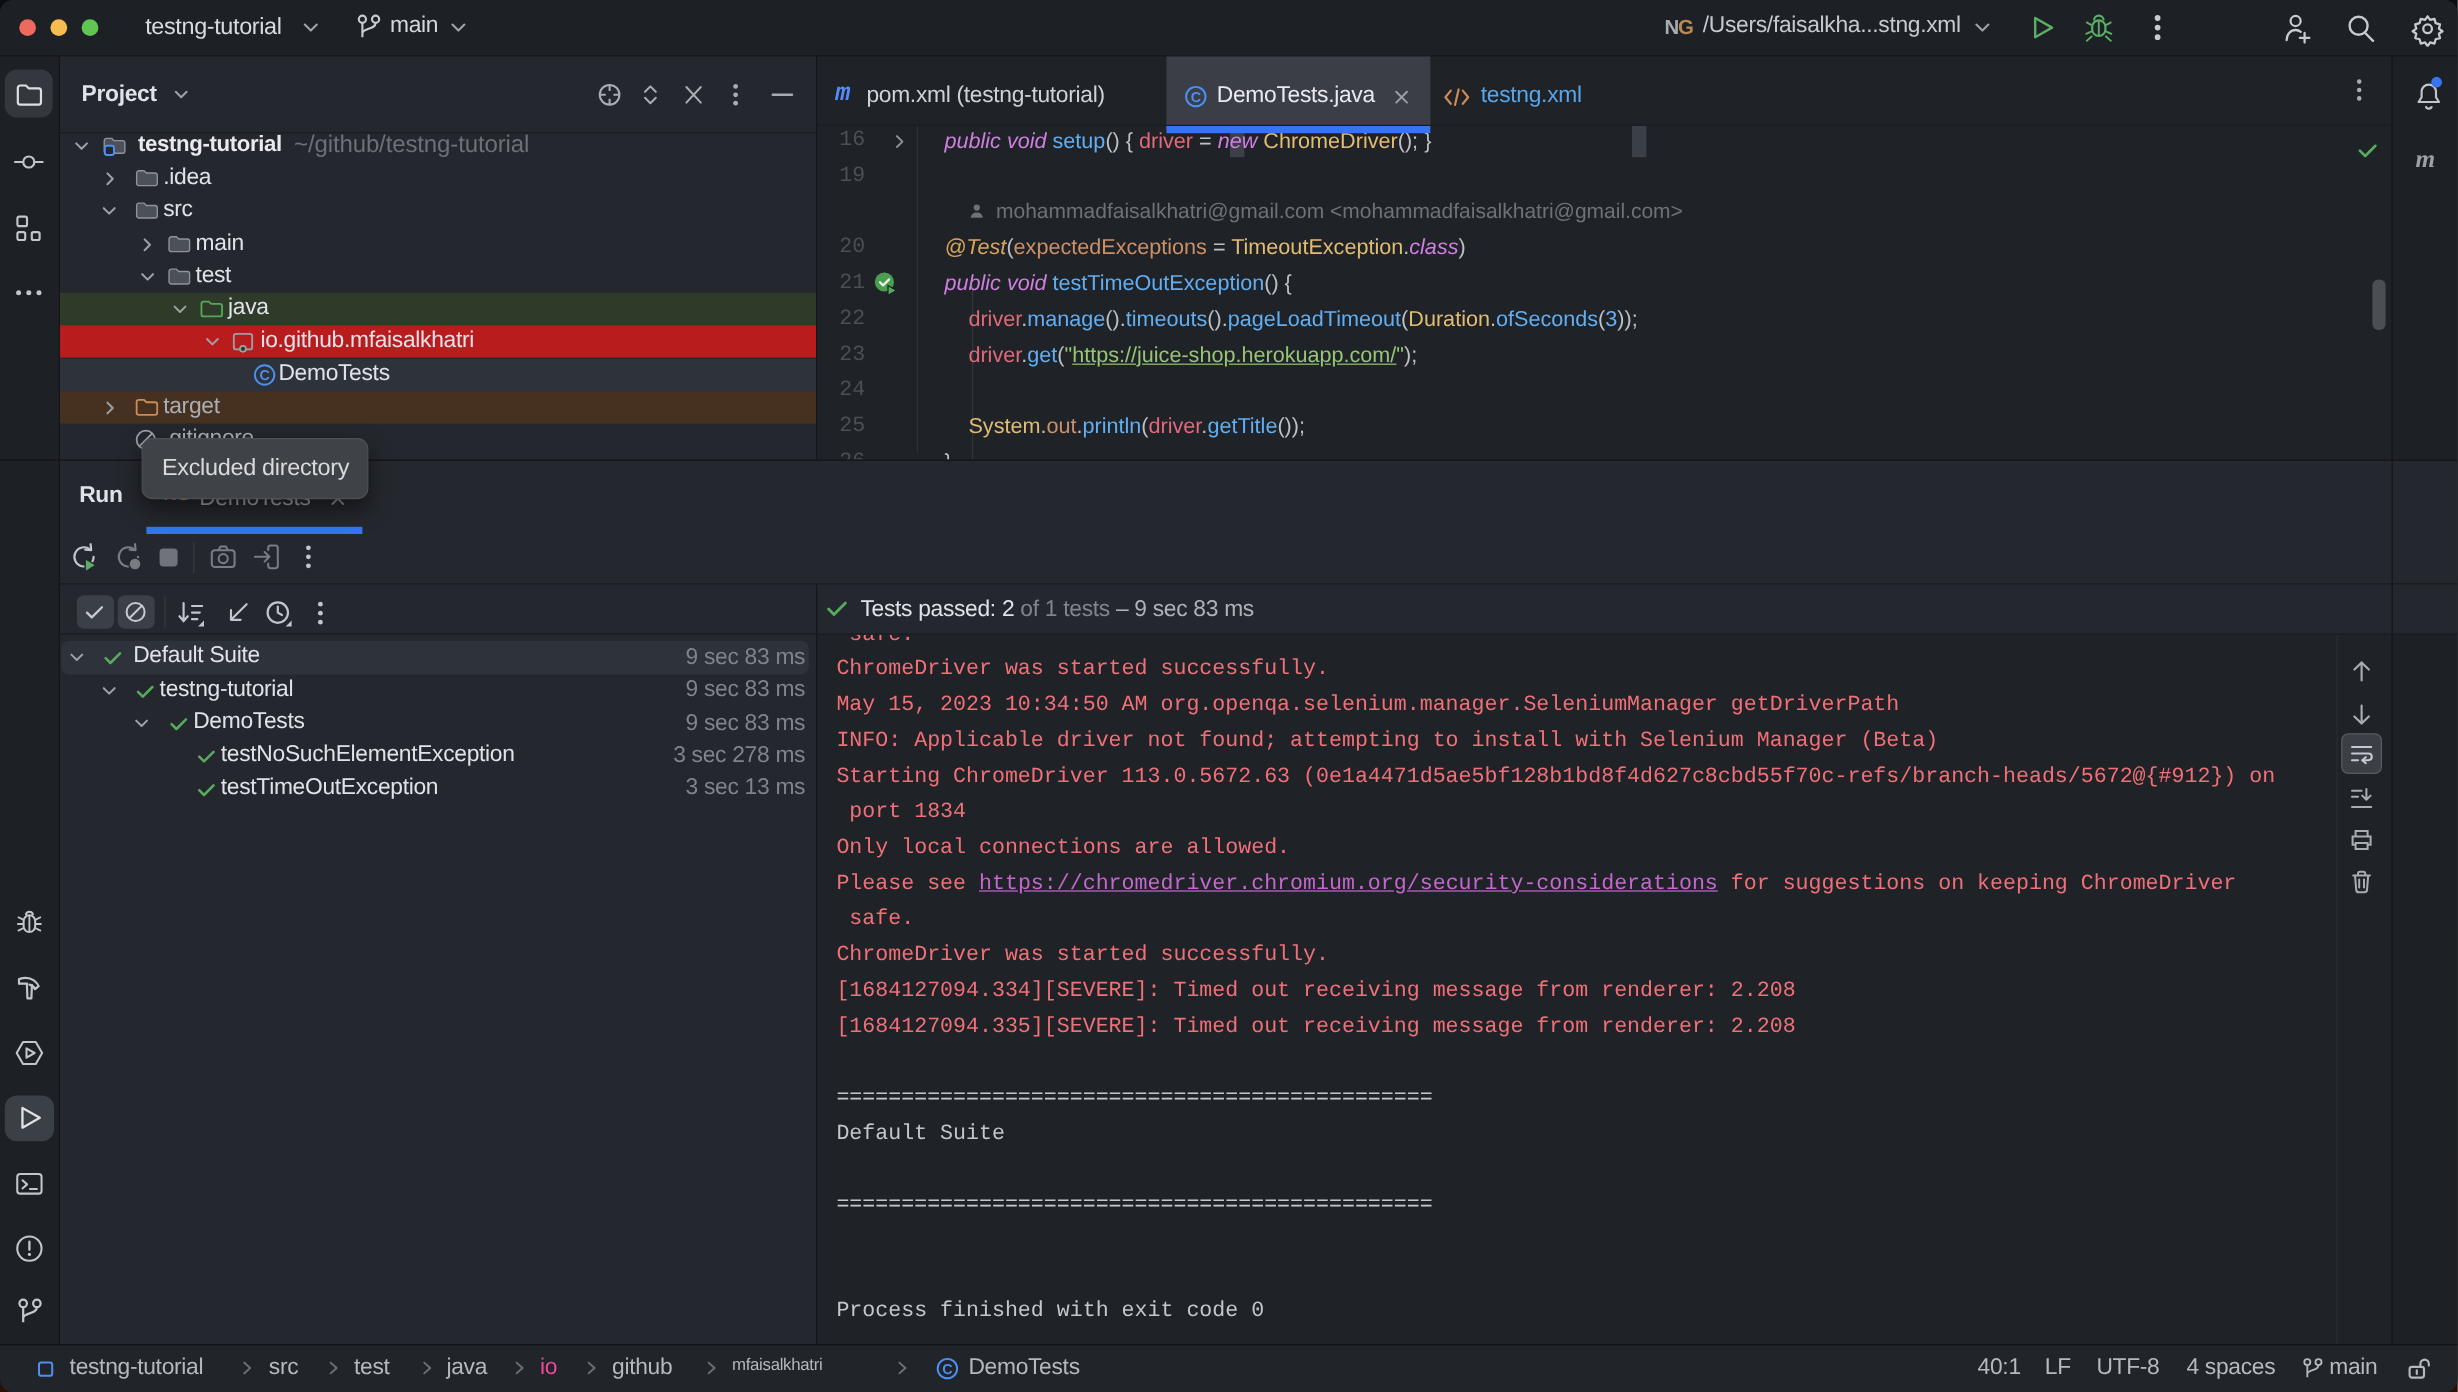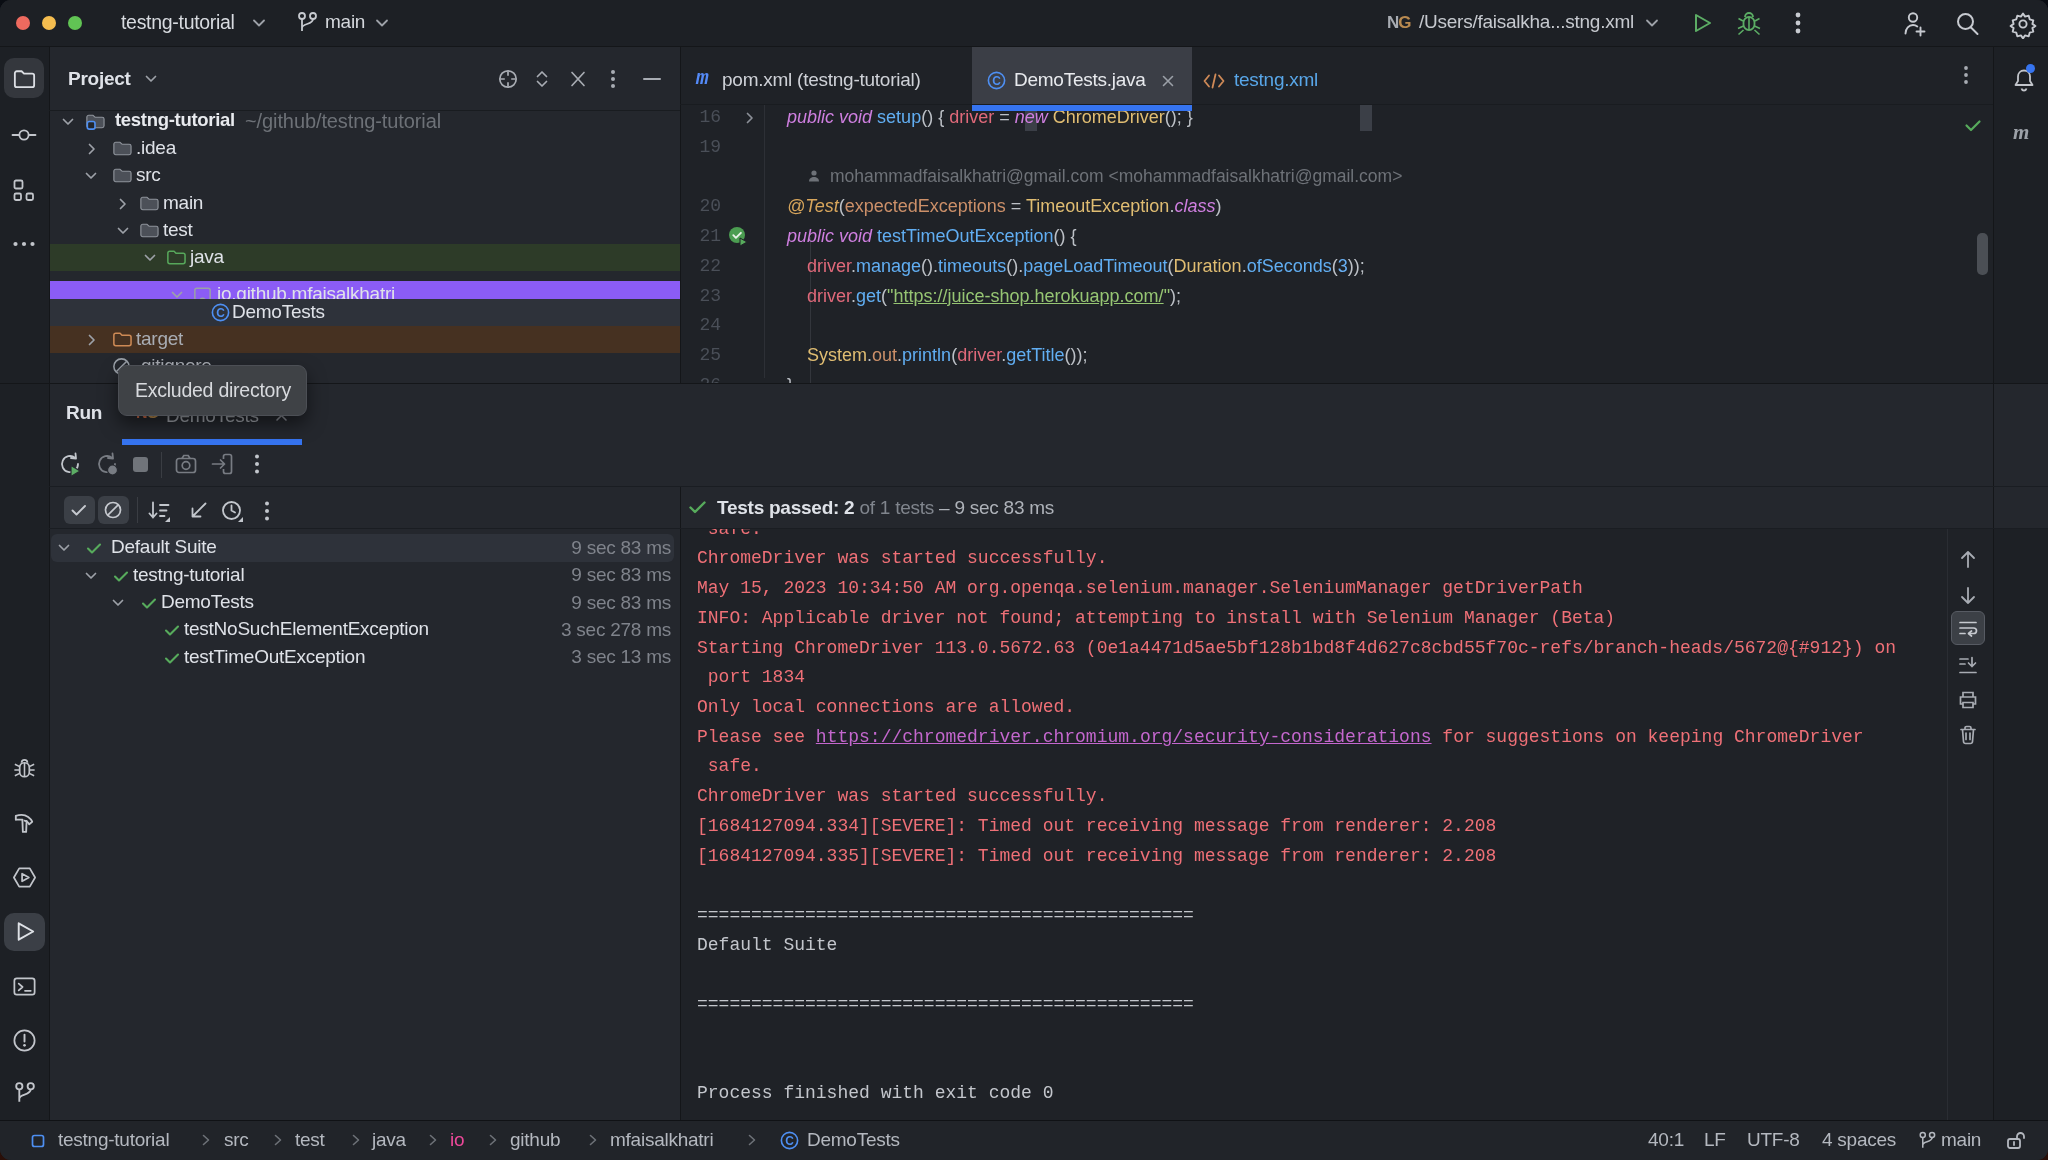--- a/index.html
+++ b/index.html
@@ -227,21 +227,21 @@
     </div>
     <div class="prow" style="top:134.1px;background:#2d3b28">
       <svg class="icon" style="left:93px;top:6px" width="16" height="16" viewBox="0 0 16 16">
           <path d="M3.5 5.5l4.5 4.5 4.5-4.5" stroke="#9da1a8" stroke-width="1.7" fill="none" stroke-linecap="round" stroke-linejoin="round"></path>
         </svg>
       <svg class="icon" style="left:116px;top:3px" width="21" height="21" viewBox="0 0 22 22" fill="none" stroke="#57a75b" stroke-width="1.6" stroke-linejoin="round">
           <path d="M3 6.5c0-1.1.9-2 2-2h4.5l2 2h7.5c1.1 0 2 .9 2 2v7c0 1.1-.9 2-2 2H5c-1.1 0-2-.9-2-2z"></path>
         </svg>
       <span class="t" style="left:141px;top:2px;font-size:19px;letter-spacing:-.25px">java</span>
     </div>
-    <div class="prow" style="top:171px;background:#8b5cf6">
+    <div class="prow" style="top:161px;background:#b91c1c">
       <svg class="icon" style="left:120px;top:6px" width="16" height="16" viewBox="0 0 16 16">
           <path d="M3.5 5.5l4.5 4.5 4.5-4.5" stroke="#9da1a8" stroke-width="1.7" fill="none" stroke-linecap="round" stroke-linejoin="round"></path>
         </svg>
       <svg class="icon" style="left:143px;top:3px" width="21" height="21" viewBox="0 0 22 22" fill="none" stroke="#9aa0a8" stroke-width="1.6" stroke-linejoin="round">
           <rect x="3" y="4.5" width="16" height="13.5" rx="2"></rect>
           <circle cx="11" cy="17.5" r="2.6" fill="#2d3b28" stroke="#9aa0a8" stroke-width="1.5"></circle>
         </svg>
       <span class="t" style="left:168px;top:2px;font-size:19px;letter-spacing:-.25px">io.github.mfaisalkhatri</span>
     </div>
     <div class="prow" style="top:188.7px;background:#2e323a">
@@ -395,21 +395,21 @@
         <path d="M24 24l-5 0 5-5z" fill="#c2c6cc" stroke="none"></path>
       </svg>
     <svg class="icon" style="left:205px;top:11px" width="26" height="26" viewBox="0 0 26 26" fill="#c2c6cc">
         <circle cx="13" cy="5.5" r="2"></circle>
         <circle cx="13" cy="13" r="2"></circle>
         <circle cx="13" cy="20.5" r="2"></circle>
       </svg>
     <svg class="icon" style="left:637px;top:8px" width="24" height="24" viewBox="0 0 24 24">
         <path d="M4.5 12.5l4.5 4.5 9.5-9.5" stroke="#57ab5c" stroke-width="2.4" fill="none" stroke-linecap="round" stroke-linejoin="round"></path>
       </svg>
-    <span class="t" style="left:668px;top:10px;font-size:19px;letter-spacing:-.25px"><span style="font-weight:bold;color:#dfe2e8">Tests passed: 2</span><span style="color:#80858d"> of 1 tests </span><span style="color:#aeb2b9">– 9 sec 83 ms</span></span>
+    <span class="t" style="left:668px;top:10px;font-size:19px;letter-spacing:-.25px"><span style="font-weight:normal;color:#dfe2e8">Tests passed: 2</span><span style="color:#80858d"> of 1 tests </span><span style="color:#aeb2b9">– 9 sec 83 ms</span></span>
   </div>
   <div id="runtree">
     <div class="rrow" style="top:5.4px">
         <div class="abs" style="left:2px;top:0;width:623px;height:27.3px;border-radius:6px;background:#2e323a"></div>
       <svg class="icon" style="left:7px;top:6px" width="16" height="16" viewBox="0 0 16 16">
           <path d="M3.5 5.5l4.5 4.5 4.5-4.5" stroke="#9da1a8" stroke-width="1.7" fill="none" stroke-linecap="round" stroke-linejoin="round"></path>
         </svg>
       <svg class="icon" style="left:36px;top:5px" width="18" height="18" viewBox="0 0 18 18">
           <path d="M3 9.5l4 4 8-8" stroke="#57ab5c" stroke-width="2.1" fill="none" stroke-linecap="round" stroke-linejoin="round"></path>
         </svg>
@@ -511,21 +511,21 @@
         <path d="M4.5 2.5l5 4.5-5 4.5" stroke="#6d7177" stroke-width="1.6" fill="none" stroke-linecap="round" stroke-linejoin="round"></path>
       </svg>
     <span class="t" style="left:450px;top:8px;font-size:19px;letter-spacing:-.25px;color:#ec4899">io</span>
     <svg class="icon" style="left:486px;top:12px" width="14" height="14" viewBox="0 0 14 14">
         <path d="M4.5 2.5l5 4.5-5 4.5" stroke="#6d7177" stroke-width="1.6" fill="none" stroke-linecap="round" stroke-linejoin="round"></path>
       </svg>
     <span class="t" style="left:510px;top:8px;font-size:19px;letter-spacing:-.25px;color:#b4b8bf">github</span>
     <svg class="icon" style="left:586px;top:12px" width="14" height="14" viewBox="0 0 14 14">
         <path d="M4.5 2.5l5 4.5-5 4.5" stroke="#6d7177" stroke-width="1.6" fill="none" stroke-linecap="round" stroke-linejoin="round"></path>
       </svg>
-    <span class="t" style="left:610px;top:8px;font-size:19px;letter-spacing:-.25px;color:#b4b8bf">mfaisalkhatri</span>
+    <span class="t" style="left:610px;top:8px;font-size:14px;letter-spacing:-.25px;color:#b4b8bf">mfaisalkhatri</span>
     <svg class="icon" style="left:745px;top:12px" width="14" height="14" viewBox="0 0 14 14">
         <path d="M4.5 2.5l5 4.5-5 4.5" stroke="#6d7177" stroke-width="1.6" fill="none" stroke-linecap="round" stroke-linejoin="round"></path>
       </svg>
     <svg class="icon" style="left:779px;top:9px" width="21" height="21" viewBox="0 0 22 22" fill="none">
         <circle cx="11" cy="11" r="8.5" stroke="#4e8ff2" stroke-width="1.7"></circle>
         <text x="11" y="15.4" font-family="Liberation Sans" font-size="12.5" font-weight="bold" fill="#4e8ff2" text-anchor="middle">C</text>
       </svg>
     <span class="t" style="left:807px;top:8px;font-size:19px;letter-spacing:-.25px;color:#b4b8bf">DemoTests</span>
 
     <span class="t" style="left:1648px;top:8px;font-size:19px;letter-spacing:-.25px;color:#b4b8bf">40:1</span>

